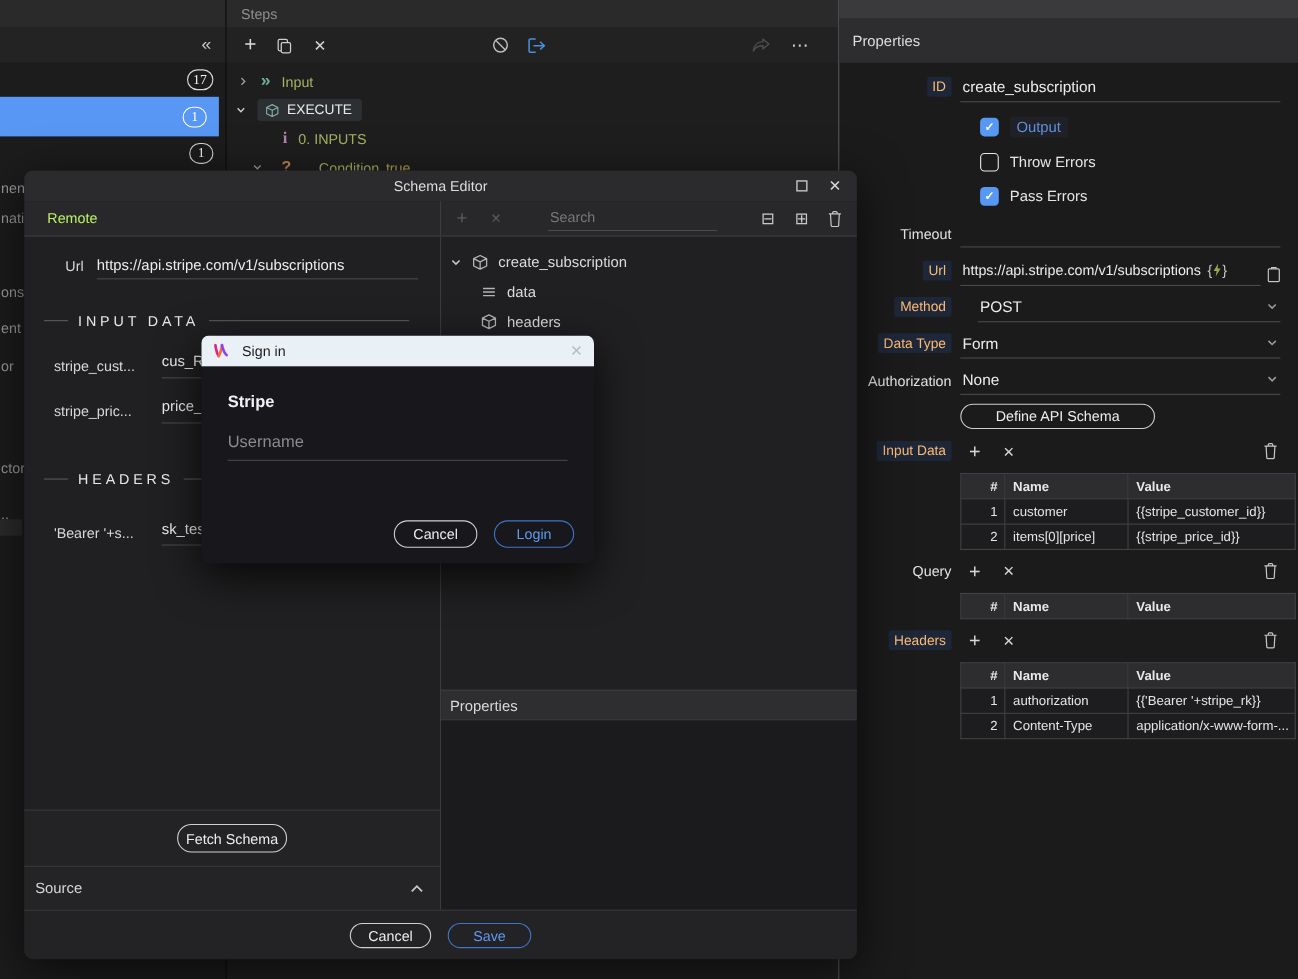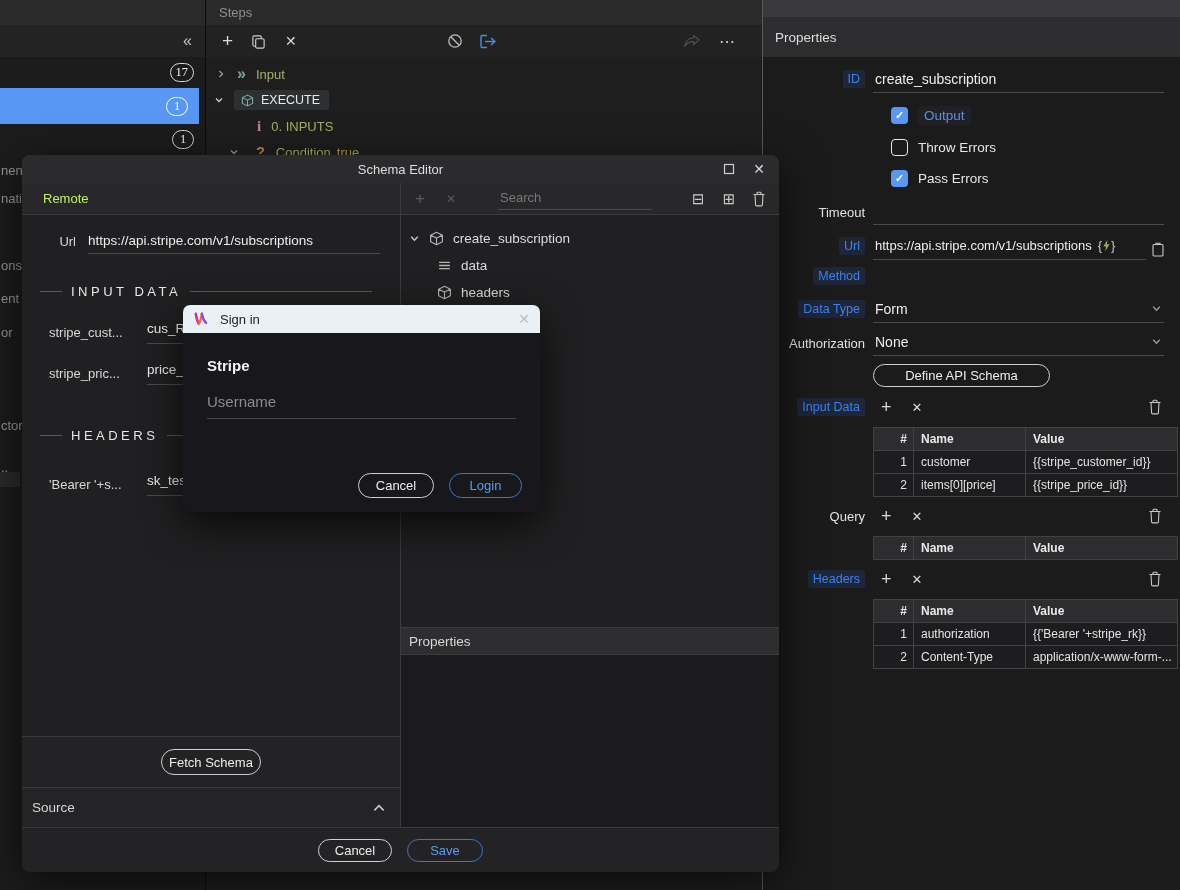--- a/index.html
+++ b/index.html
@@ -50,21 +50,21 @@
   .props-strip{height:17px;background:#3a3a3c;}
   .props-title{height:40px;background:#2d2d2f;display:flex;align-items:center;padding-left:12px;color:#dedede;font-size:13.5px;}
   .pbody{padding-left:12px;}
   .psection{display:flex;align-items:center;margin-top:27px;margin-right:16px;height:16px;}
   .psection .ln{height:1px;background:#5a5a5c;}
   .psection .ln.l{width:14px;margin-right:10px;}
   .psection .ln.r{flex:1;margin-left:10px;}
   .psection .tx{color:#e6e6e6;font-size:13px;letter-spacing:3px;}
   .prow{display:flex;margin-right:16px;align-items:flex-end;}
   .plab{width:90px;flex:none;display:flex;justify-content:flex-end;align-items:center;padding-bottom:5px;}
-  .chip{background:#1e2738;color:#3b82f6;font-size:12.5px;padding:2px 5px;border-radius:2px;white-space:nowrap;}
+  .chip{background:#1e2738;color:#fdba74;font-size:12.5px;padding:2px 5px;border-radius:2px;white-space:nowrap;}
   .plain{color:#e2e2e2;font-size:13px;white-space:nowrap;}
   .pfield{flex:1;margin-left:8px;border-bottom:1px solid #4a4a4d;display:flex;align-items:center;
           padding:2px 2px 4px;color:#ededed;font-size:14px;min-height:19px;}
   .pfield.dd{justify-content:space-between;}
   .chev{color:#9a9a9a;}
   .chkrow{display:flex;align-items:center;margin-left:116px;}
   .cb{width:17px;height:17px;border-radius:4px;flex:none;}
   .cb.on{background:#5898f5;display:flex;align-items:center;justify-content:center;color:#fff;font-size:11px;font-weight:bold;}
   .cb.off{border:1.5px solid #e8e8e8;box-sizing:border-box;}
   .cblab{margin-left:10px;color:#e6e6e6;font-size:13.5px;}
@@ -237,21 +237,21 @@
         <span class="info-ic">i</span>
         <span class="tlabel" style="margin-left:10px;">0. INPUTS</span>
       </div>
       <div class="trow" style="padding-left:23px;">
         <span class="exp">
           <svg width="10" height="10" viewBox="0 0 10 10">
               <polyline points="2,3.5 5,6.5 8,3.5" fill="none" stroke="currentColor" stroke-width="1.3"></polyline>
             </svg>
         </span>
         <span class="q-ic" style="margin-left:17px;">?</span>
-        <span class="tlabel" style="margin-left:11px;">Condition</span>
+        <span class="tlabel" style="margin-left:25px;">Condition</span>
         <span class="tval">true</span>
       </div>
     </div>
   </div>
 
   <div class="abs props">
     <div class="props-strip"></div>
     <div class="props-title">Properties</div>
     <div class="pbody">
 
@@ -304,20 +304,28 @@
               <rect x="1" y="2.5" width="10" height="11.5" rx="1" fill="none" stroke="currentColor" stroke-width="1.1"></rect>
               <path d="M4 2.5 V1.2 H8 V2.5" fill="none" stroke="currentColor" stroke-width="1.1"></path>
             </svg>
         </span>
       </div>
 
       <div class="prow" style="margin-top:7px;gap:16px;">
         <span class="plab">
             <span class="chip">Method</span>
           </span>
+        <div class="pfield dd">
+          <span>POST</span>
+          <span class="chev">
+              <svg width="11" height="11" viewBox="0 0 10 10">
+                <polyline points="2,3.5 5,6.5 8,3.5" fill="none" stroke="currentColor" stroke-width="1.3"></polyline>
+              </svg>
+            </span>
+        </div>
       </div>
       <div class="prow" style="margin-top:7px;">
         <span class="plab">
             <span class="chip">Data Type</span>
           </span>
         <div class="pfield dd">
           <span>Form</span>
           <span class="chev">
               <svg width="11" height="11" viewBox="0 0 10 10">
                 <polyline points="2,3.5 5,6.5 8,3.5" fill="none" stroke="currentColor" stroke-width="1.3"></polyline>

